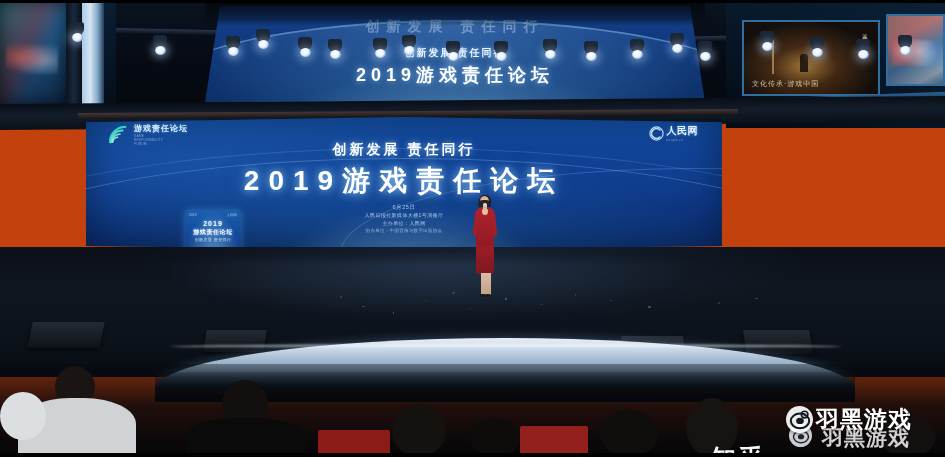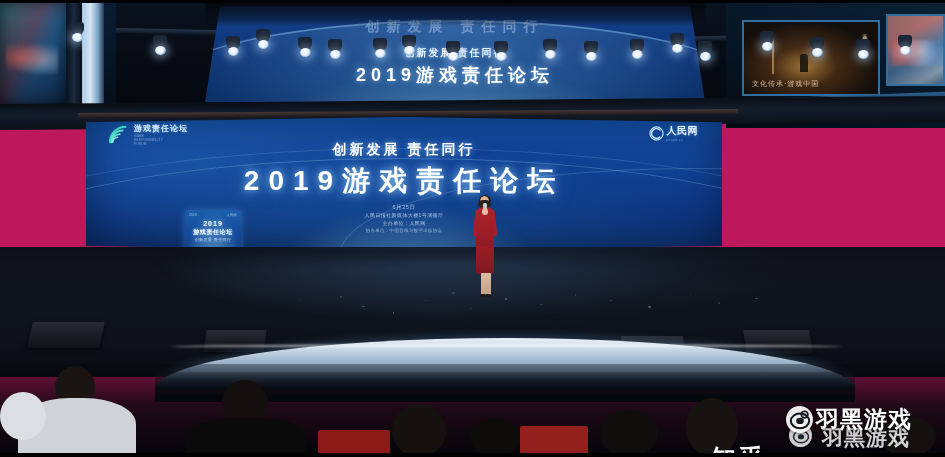--- a/index.html
+++ b/index.html
@@ -9,21 +9,21 @@
   }
   body {
     font-family: "Liberation Sans", sans-serif;
   }
 
   #stage {
     position: relative;
     width: 945px;
     height: 457px;
     overflow: hidden;
-    background: #be185d;
+    background: #c2410c;
   }
 
   
   .ceiling {
     position: absolute;
     left: 0; top: 0;
     width: 945px; height: 118px;
     background:
       linear-gradient(180deg, #0a1320 0%, #060a12 55%, #05080f 100%);
   }

